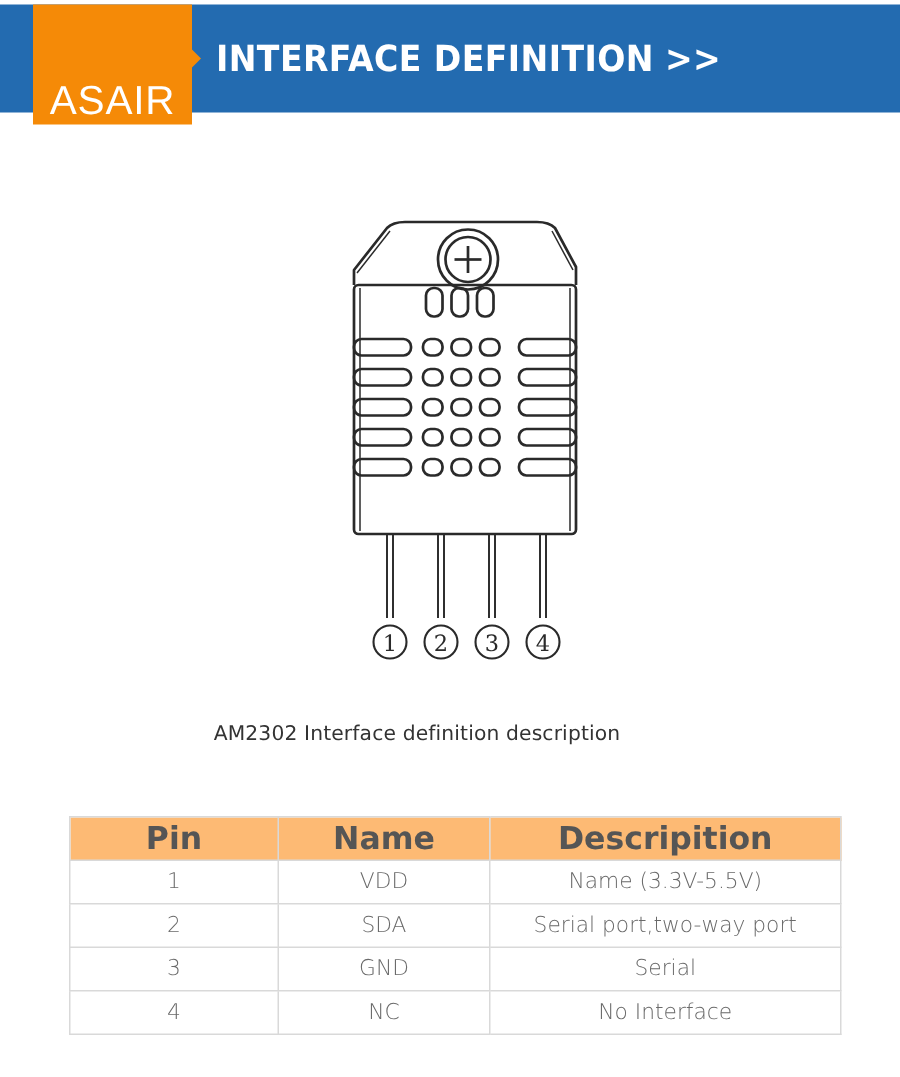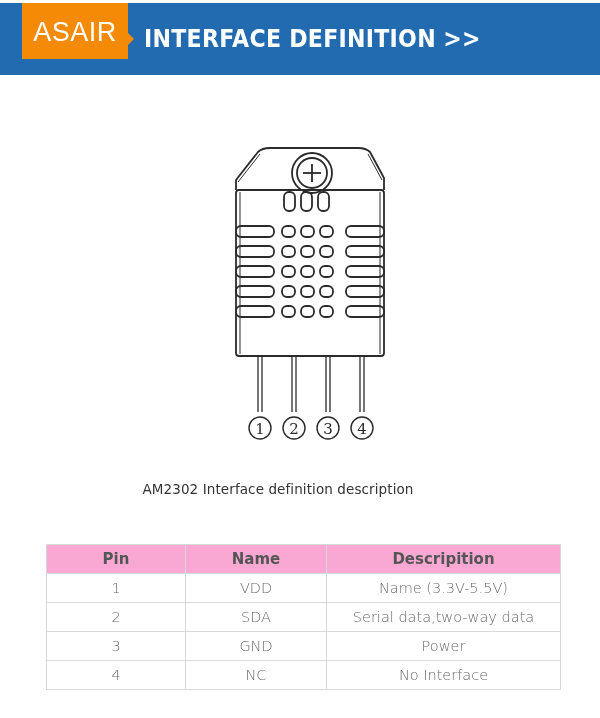--- a/index.html
+++ b/index.html
@@ -4,23 +4,23 @@
   <style>
     * { margin: 0; padding: 0; box-sizing: border-box; }
     html, body { width: 600px; height: 718px; background: #ffffff; overflow: hidden; }
     body { position: relative; font-family: "DejaVu Sans", "Liberation Sans", sans-serif; }
 
     .banner {
       position: absolute; left: 0; top: 3px; width: 600px; height: 72px;
       background: #236bb0;
     }
     .brand-box {
-      position: absolute; left: 22px; top: 0; width: 106px; height: 56px;
+      position: absolute; left: 22px; top: 0; width: 106px; height: 80px;
       background: #f58a07;
-      display: flex; align-items: center; justify-content: center;
+      display: flex; align-items: flex-end; justify-content: center;
     }
     .brand-box::after {
       content: ""; position: absolute; right: -6px; top: 30px;
       width: 0; height: 0;
       border-top: 6px solid transparent; border-bottom: 6px solid transparent;
       border-left: 6px solid #f58a07;
     }
     .brand-text {
       color: #ffffff; font-family: "Liberation Sans", sans-serif;
       font-size: 27px; font-weight: 400; letter-spacing: 0.5px;
@@ -48,21 +48,21 @@
     .pin-table {
       position: absolute; left: 46px; top: 544px; width: 514px;
       border-collapse: collapse; table-layout: fixed;
       font-family: "DejaVu Sans", sans-serif;
     }
     .pin-table th, .pin-table td {
       border: 1px solid #d9d9d9; height: 29px; text-align: center;
       vertical-align: middle; padding: 0 2px; white-space: nowrap;
     }
     .pin-table th {
-      background: #f9a8d4; color: #555555; font-size: 15px; font-weight: bold;
+      background: #fdba74; color: #555555; font-size: 21px; font-weight: bold;
     }
     .pin-table td {
       color: #6a6a6a; font-size: 14.5px; font-weight: 300;
     }
     .col-pin { width: 139px; }
     .col-name { width: 141px; }
     .col-desc { width: 234px; }
   </style>
 </head>
 <body>
@@ -178,26 +178,26 @@
   </thead>
   <tbody>
     <tr>
       <td>1</td>
       <td>VDD</td>
       <td>Name (3.3V-5.5V)</td>
     </tr>
     <tr>
       <td>2</td>
       <td>SDA</td>
-      <td>Serial data,two-way data</td>
+      <td>Serial port,two-way port</td>
     </tr>
     <tr>
       <td>3</td>
       <td>GND</td>
-      <td>Power</td>
+      <td>Serial</td>
     </tr>
     <tr>
       <td>4</td>
       <td>NC</td>
       <td>No Interface</td>
     </tr>
   </tbody>
 </table>
 
 </body></html>

